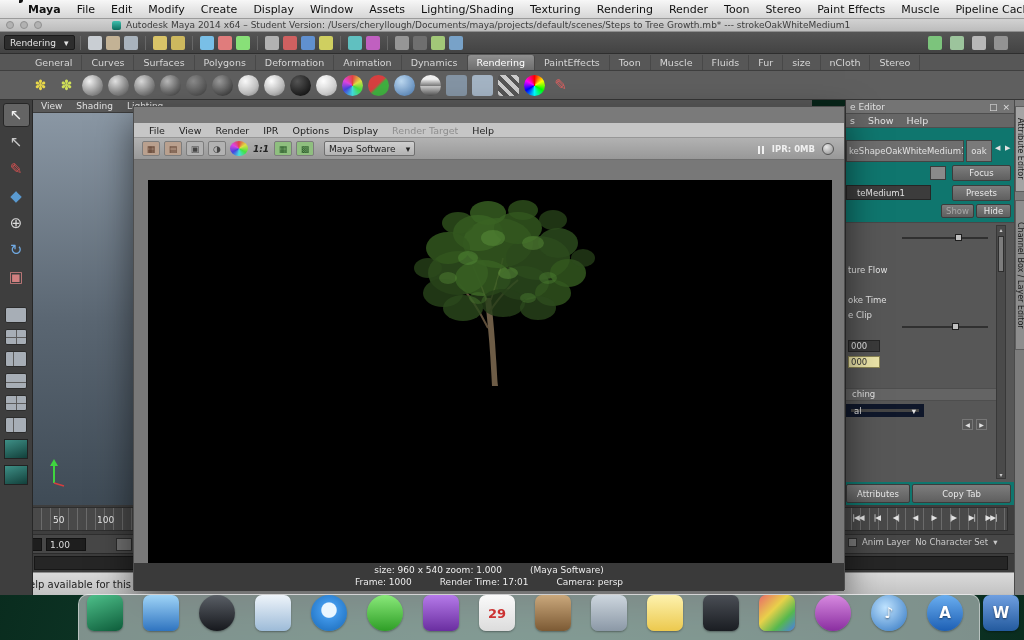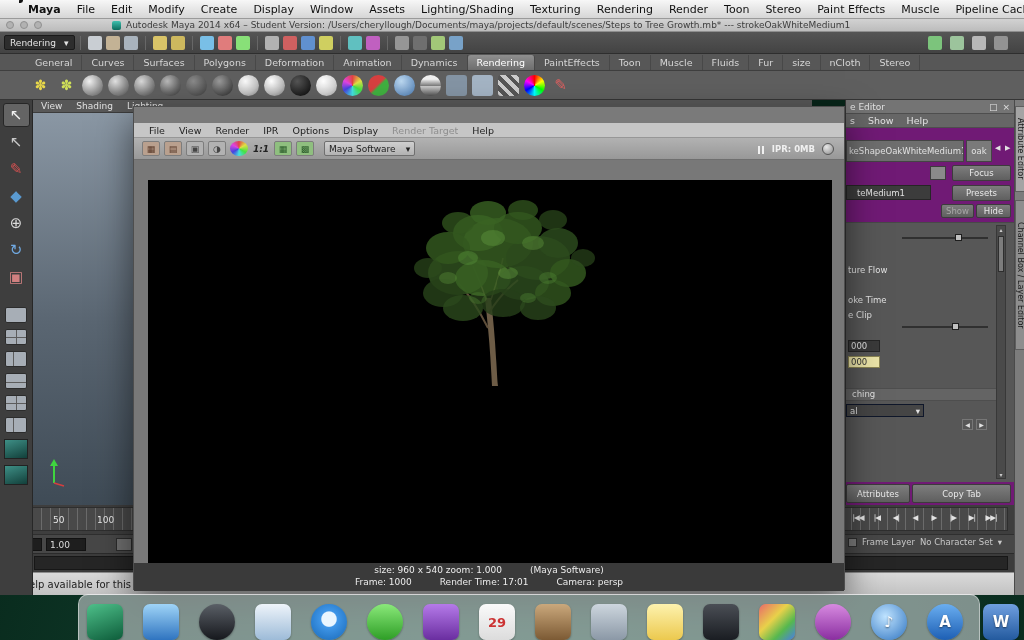--- a/index.html
+++ b/index.html
@@ -43,21 +43,21 @@
   #bottomstrip{left:0;top:505px;width:1014px;height:90px;background:#464646;z-index:2}
   #trow{position:absolute;left:0;top:0;width:100%;height:29px;background:#3e3e3e}
   #ruler{position:absolute;left:4px;top:2px;width:1004px;height:24px;background:repeating-linear-gradient(90deg,#6b6b6b 0 1px,#494949 1px 9px);border:1px solid #2e2e2e}
   .tick{position:absolute;top:7px;font-size:9px;color:#e6e6e6}
   #rrow{position:absolute;left:0;top:29px;width:100%;height:19px;background:#474747;border-top:1px solid #2f2f2f}
   .rfield{position:absolute;top:3px;width:40px;height:13px;background:#1e1e1e;border:1px solid #121212;color:#dcdcdc;font-size:9px;padding:1px 3px}
   #melrow{position:absolute;left:0;top:48px;width:100%;height:19px;background:#3c3c3c;border-top:1px solid #2b2b2b}
   #helprow{position:absolute;left:0;top:67px;width:100%;height:23px;background:linear-gradient(#dadada,#c2c2c2);border-top:1px solid #8e8e8e;display:flex;align-items:center;font-size:10px;color:#1c1c1c;padding-left:6px}
   .tp{min-width:16px;height:15px;display:flex;align-items:center;justify-content:center;font-size:7.5px;color:#e2e2e2;letter-spacing:-1px}
   
-  #ae{left:845px;top:100px;width:169px;height:405px;background:#701a75;border-left:1px solid #333;z-index:2;font-size:9px;color:#e2e2e2}
+  #ae{left:845px;top:100px;width:169px;height:405px;background:#0f766e;border-left:1px solid #333;z-index:2;font-size:9px;color:#e2e2e2}
   .ae-btn{background:linear-gradient(#7d7d7d,#5f5f5f);border:1px solid #3c3c3c;border-radius:2px;color:#e8e8e8;font-size:8.5px;display:flex;align-items:center;justify-content:center}
   .slider-track{position:absolute;height:2px;background:#303030;left:56px;width:86px}
   .slider-handle{position:absolute;top:-3px;width:7px;height:7px;background:#c0c0c0;border:1px solid #1e1e1e}
   #rstrip{left:1014px;top:100px;width:10px;height:495px;background:#7c7c7c;border-left:1px solid #4a4a4a;z-index:2}
   .vtab{position:absolute;left:0;width:10px;writing-mode:vertical-rl;font-size:8px;color:#1b1b1b;display:flex;align-items:center;justify-content:center}
   
   #rwin{left:133px;top:106px;width:712px;height:484px;background:#7a7a7a;border:1px solid #4e4e4e;box-shadow:0 14px 34px rgba(0,0,0,.55);z-index:30}
   #rw-title{position:absolute;left:0;top:0;width:100%;height:16px;background:linear-gradient(#dcdcdc,#b9b9b9);border-bottom:1px solid #8a8a8a;display:flex;align-items:center}
   .tl{width:10px;height:10px;border-radius:50%;margin-left:7px}
   #rw-title-text{position:absolute;left:0;width:100%;text-align:center;font-size:10.5px;color:#333;font-weight:bold;text-shadow:0 1px 0 rgba(255,255,255,.5)}
@@ -68,21 +68,21 @@
   .rw-ic{width:18px;height:15px;border:1px solid #7d7d7d;border-radius:2px;display:flex;align-items:center;justify-content:center;font-size:9px}
   #rw-dd{height:15px;background:linear-gradient(#cfcfcf,#b2b2b2);border:1px solid #6f6f6f;border-radius:2px;display:flex;align-items:center;font-size:9px;color:#222;padding:0 4px;gap:10px;margin-left:6px}
   #rw-right{margin-left:auto;display:flex;align-items:center;gap:7px;padding-right:10px}
   .pbar{display:inline-block;width:2px;height:8px;background:#f0f0f0;margin:0 1px}
   #rw-content{position:absolute;left:0;top:53px;width:100%;height:403px;background:#787878}
   #rw-black{position:absolute;left:14px;top:20px;width:684px;height:383px;background:#000}
   #rw-status{position:absolute;left:0;top:456px;width:100%;height:28px;background:#3a3a3a;color:#ececec;font-size:9px;font-weight:normal;text-align:center}
   .st-line{margin-top:2px}
   .st-line span{margin:0 14px}
   
-  #dock{left:78px;top:594px;width:902px;height:46px;background:rgba(222,224,228,.55);border:1px solid rgba(255,255,255,.45);border-bottom:none;border-radius:10px 10px 0 0;display:flex;align-items:flex-end;gap:20px;padding:0 8px;z-index:50}
+  #dock{left:78px;top:594px;width:902px;height:46px;background:rgba(222,224,228,.55);border:1px solid rgba(255,255,255,.45);border-bottom:none;border-radius:10px 10px 0 0;display:flex;align-items:flex-start;gap:20px;padding:0 8px;z-index:50}
   .dock-ic{width:36px;height:36px;border-radius:7px;flex:0 0 auto;display:flex;align-items:center;justify-content:center;font-size:15px;font-weight:bold;color:#fff;text-shadow:0 1px 2px rgba(0,0,0,.5);box-shadow:0 1px 2px rgba(0,0,0,.35)}
 </style>
 </head>
 <body>
 
 <div id="macbar" class="abs">
   <span class="apple"></span>
   <span class="mb-item mb-maya">Maya</span>
   <span class="mb-item">File</span>
   <span class="mb-item">Edit</span>
@@ -269,21 +269,21 @@
     <span class="tp">|◀</span>
     <span class="tp">◀|</span>
     <span class="tp">◀</span>
     <span class="tp">▶</span>
     <span class="tp">|▶</span>
     <span class="tp">▶|</span>
     <span class="tp">▶▶|</span>
   </div>
   <div style="position:absolute;left:848px;top:32px;width:166px;display:flex;align-items:center;gap:5px;font-size:8.5px;color:#c8c8c8">
     <span style="width:9px;height:9px;background:#7a7a7a;border:1px solid #2e2e2e"></span>
-    <span>Frame Layer</span>
+    <span>Anim Layer</span>
     <span>No Character Set</span>
     <span>▾</span>
   </div>
 </div>
 
 <div id="ae" class="abs">
   <div style="position:absolute;left:0;top:0;width:100%;height:14px;background:#747474;border-bottom:1px solid #4e4e4e;display:flex;align-items:center;padding:0 4px">
     <span>e Editor</span>
     <span style="margin-left:auto;display:flex;gap:5px">
       <span>□</span>
@@ -329,21 +329,21 @@
       </div>
     <span style="position:absolute;left:2px;top:42px;font-size:8.5px">ture Flow</span>
     <span style="position:absolute;left:2px;top:72px;font-size:8.5px">oke Time</span>
     <span style="position:absolute;left:2px;top:87px;font-size:8.5px">e Clip</span>
     <div class="slider-track" style="top:103px">
         <span class="slider-handle" style="left:58%"></span>
       </div>
     <div style="position:absolute;left:2px;top:117px;width:32px;height:12px;background:#3a3a3a;border:1px solid #252525;font-size:8.5px;color:#e0e0e0;padding-left:2px"><span>000</span></div>
     <div style="position:absolute;left:2px;top:133px;width:32px;height:12px;background:#ece5a8;border:1px solid #8a8452;font-size:8.5px;color:#333;padding-left:2px"><span>000</span></div>
     <div style="position:absolute;left:0;top:165px;width:150px;height:13px;background:#646464;border-top:1px solid #4e4e4e;border-bottom:1px solid #4e4e4e;font-size:8.5px;padding-left:6px"><span>ching</span></div>
-    <div style="position:absolute;left:0;top:181px;width:78px;height:13px;background:#454545;border:1px solid #0f172a;font-size:8.5px;display:flex;align-items:center;justify-content:space-between;padding:0 3px">
+    <div style="position:absolute;left:0;top:181px;width:78px;height:13px;background:#454545;border:5px solid #0f172a;font-size:8.5px;display:flex;align-items:center;justify-content:space-between;padding:0 3px">
       <span>al</span>
       <span>▾</span>
     </div>
     <span style="position:absolute;left:116px;top:196px;width:11px;height:11px;border:1px solid #777;font-size:6px;display:inline-flex;align-items:center;justify-content:center">◀</span>
     <span style="position:absolute;left:130px;top:196px;width:11px;height:11px;border:1px solid #777;font-size:6px;display:inline-flex;align-items:center;justify-content:center">▶</span>
 
     <div style="position:absolute;right:8px;top:2px;width:10px;height:254px;background:#4a4a4a;border:1px solid #383838">
       <span style="position:absolute;top:0;left:0;width:100%;text-align:center;font-size:6px;color:#ccc">▴</span>
       <span style="position:absolute;top:10px;left:1px;width:6px;height:36px;background:#7c7c7c;border:1px solid #2e2e2e"></span>
       <span style="position:absolute;bottom:0;left:0;width:100%;text-align:center;font-size:6px;color:#ccc">▾</span>

